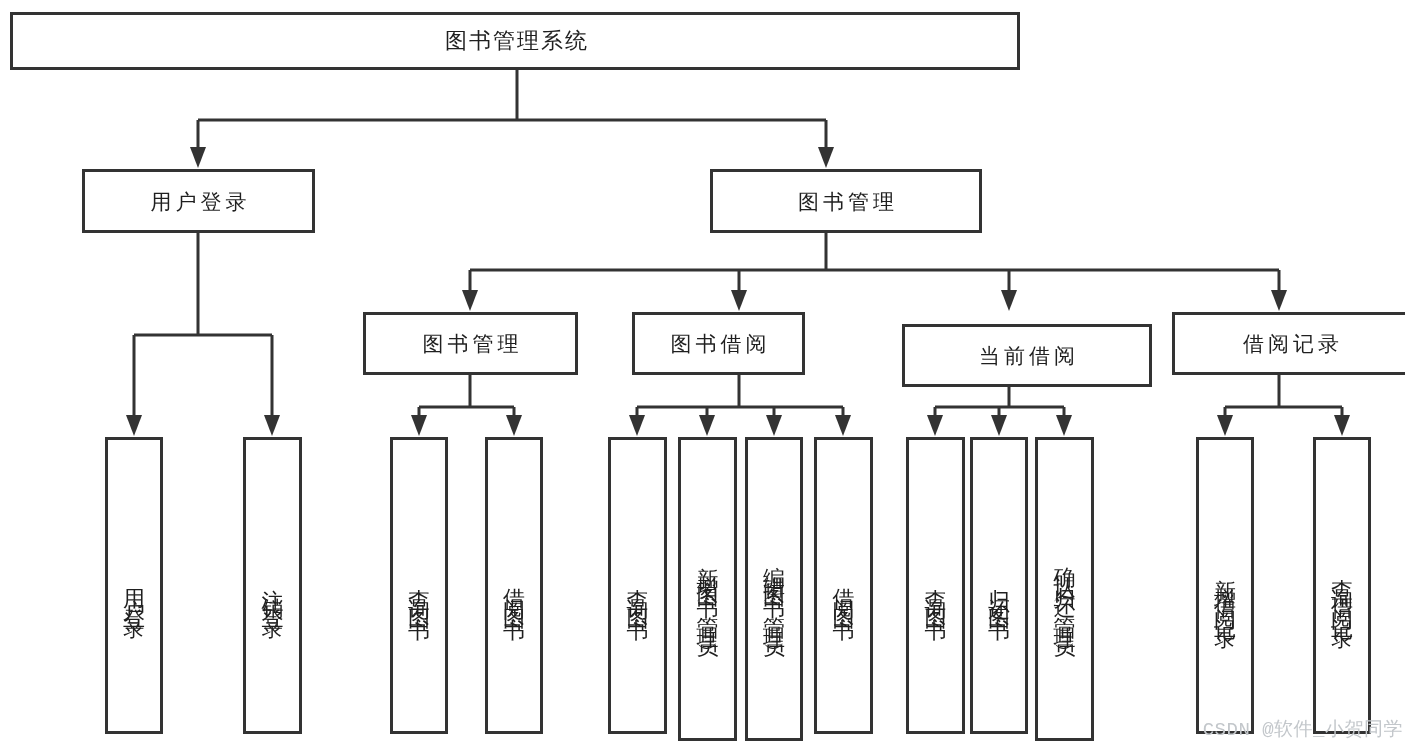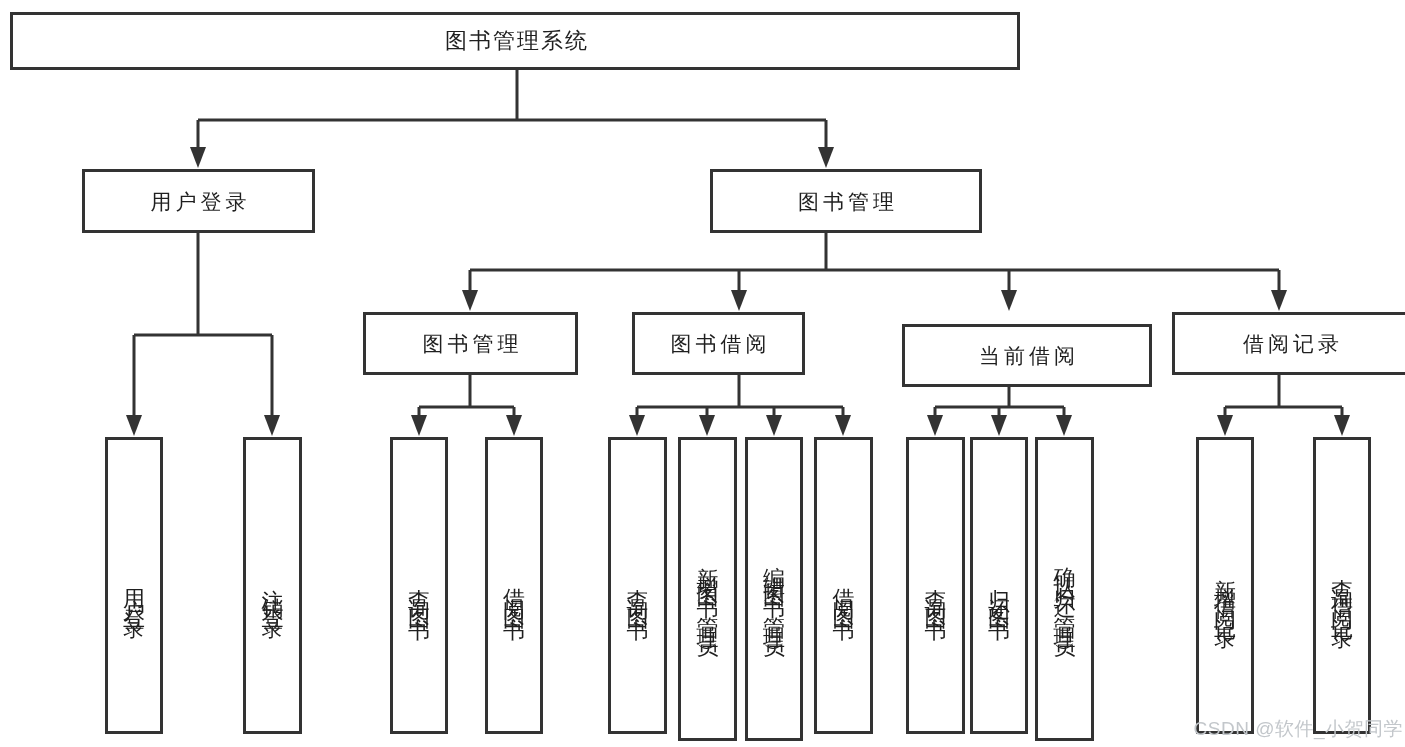--- a/index.html
+++ b/index.html
@@ -48,20 +48,21 @@
   .leaf span { transform: translateY(5px); }
   .watermark {
     position: absolute;
     top: 716px;
     right: 2px;
     z-index: 2;
     font-size: 19px;
     letter-spacing: 0.5px;
     color: var(--watermark, #c3c7cb);
     white-space: nowrap;
+    font-family: Liberation Mono, monospace;
   }
 </style>
 </head>
 <body>
 
 <div class="stage">
 
   <svg class="connector" width="1405" height="747" viewBox="0 0 1405 747">
     <g>
       <path d="M517,70 V120 M198,120 H826 M198,120 V150 M826,120 V150"></path>

